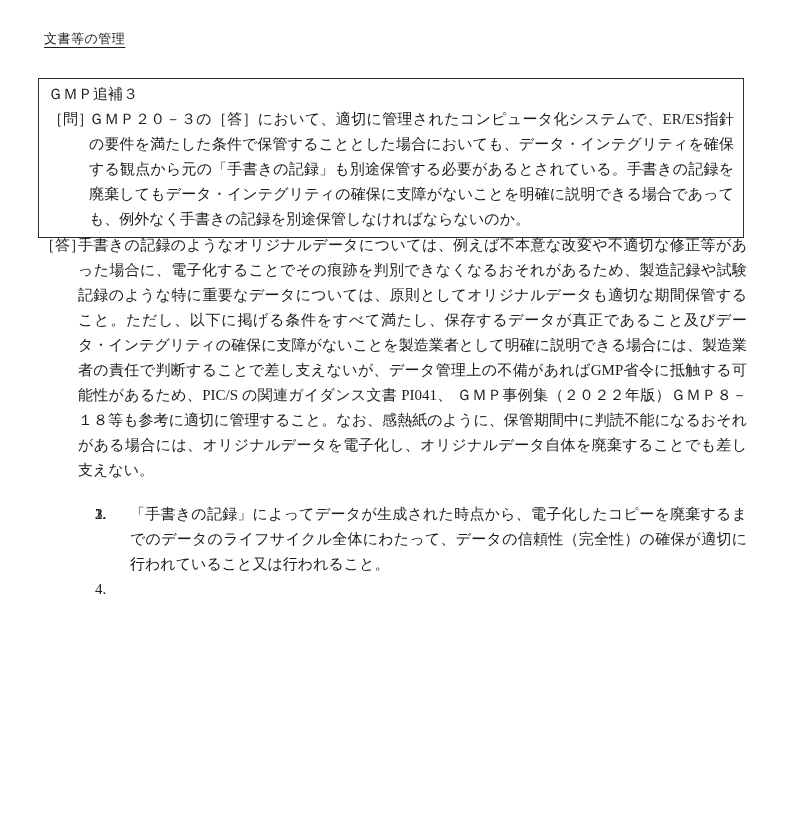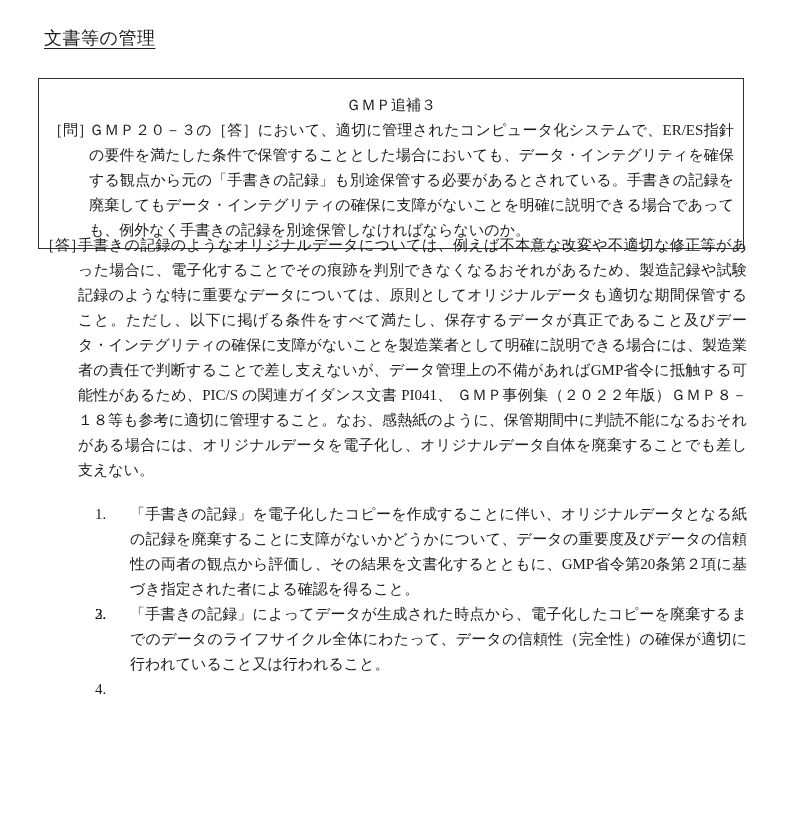--- a/index.html
+++ b/index.html
@@ -15,39 +15,38 @@
     font-family: "Liberation Serif", "DejaVu Serif", serif;
     color: #1c1c1c;
     font-size: 15px;
     line-height: 25px;
   }
   .page-title {
     position: absolute;
     left: 44px;
     top: 26px;
     margin: 0;
-    font-size: 18px;
+    font-size: 13px;
     font-weight: normal;
     text-decoration: underline;
     text-underline-offset: 4px;
     letter-spacing: 0.5px;
     text-align: right;
   }
   .q-box {
     position: absolute;
     left: 38px;
     top: 78px;
     width: 706px;
     box-sizing: border-box;
     border: 1.5px solid #2e2e2e;
     padding: 3px 9px 5px 9px;
   }
   .q-box-header {
-    text-align: center;
-    margin-top: 11px;
+    text-align: left;
   }
   .hang-para {
     position: relative;
     padding-left: 41px;
     text-align: justify;
   }
   .hang-label {
     position: absolute;
     left: 0;
     top: 0;
@@ -96,21 +95,20 @@
 </div>
 
 <div class="answer-para">
   <span class="hang-label">［答］</span>
   <span>手書きの記録のようなオリジナルデータについては、例えば不本意な改変や不適切な修正等があった場合に、電子化することでその痕跡を判別できなくなるおそれがあるため、製造記録や試験記録のような特に重要なデータについては、原則としてオリジナルデータも適切な期間保管すること。ただし、以下に掲げる条件をすべて満たし、保存するデータが真正であること及びデータ・インテグリティの確保に支障がないことを製造業者として明確に説明できる場合には、製造業者の責任で判断することで差し支えないが、データ管理上の不備があればGMP省令に抵触する可能性があるため、PIC/S の関連ガイダンス文書 PI041、 ＧＭＰ事例集（２０２２年版）ＧＭＰ８－１８等も参考に適切に管理すること。なお、感熱紙のように、保管期間中に判読不能になるおそれがある場合には、オリジナルデータを電子化し、オリジナルデータ自体を廃棄することでも差し支えない。</span>
 </div>
 
 <ol class="conditions" id="conditions-list">
   <li class="condition">
     <span class="cond-num">1.</span>
-    <span>「手書きの記録」を電子化したコピーを作成することに伴い、オリジナルデータとなる紙の記録を廃棄することに支障がないかどうかについて、データの重要度及びデータの信頼性の両者の観点から評価し、その結果を文書化するとともに、GMP省令第20条第２項に基づき指定された者による確認を得ること。</span>
   </li>
 
   <li class="condition">
     <span class="cond-num">2.</span>
   </li>
 
   <li class="condition">
     <span class="cond-num">3.</span>
     <span>「手書きの記録」によってデータが生成された時点から、電子化したコピーを廃棄するまでのデータのライフサイクル全体にわたって、データの信頼性（完全性）の確保が適切に行われていること又は行われること。</span>
   </li>

